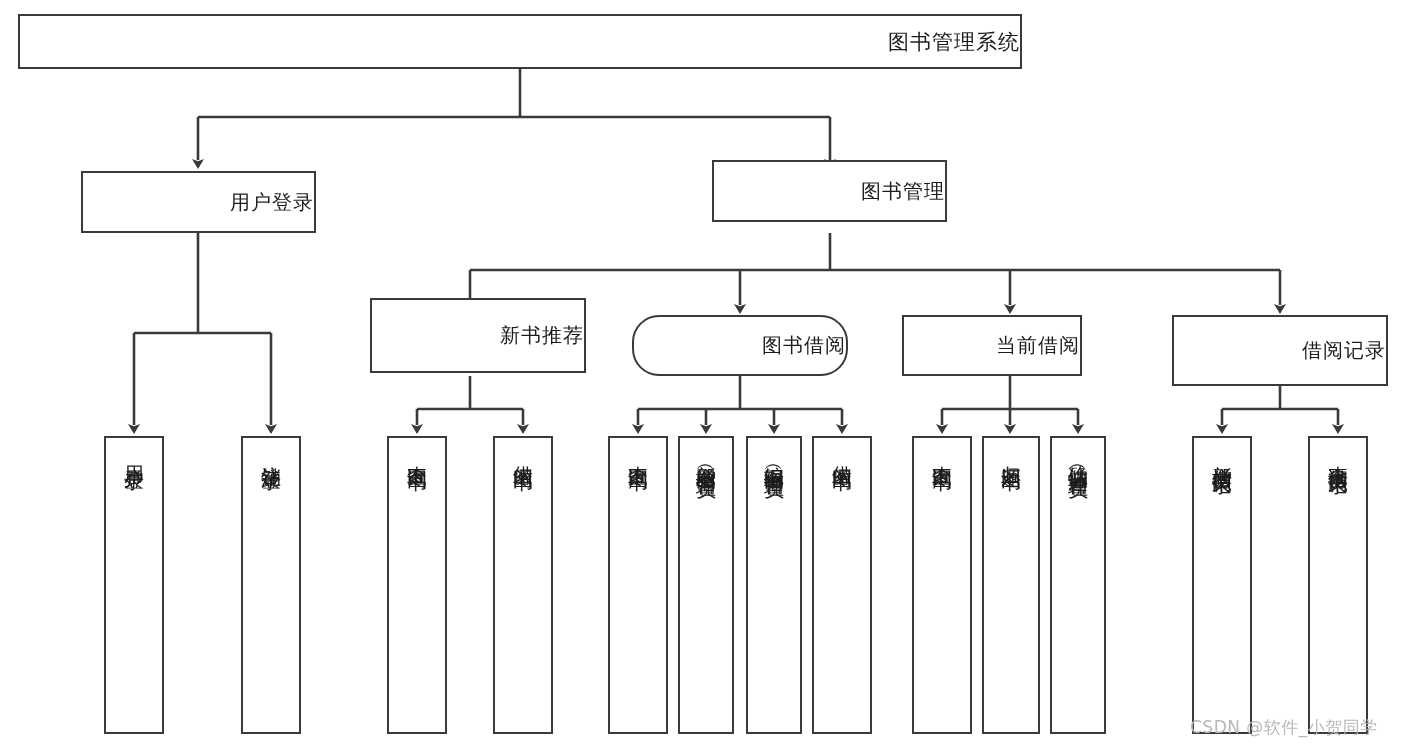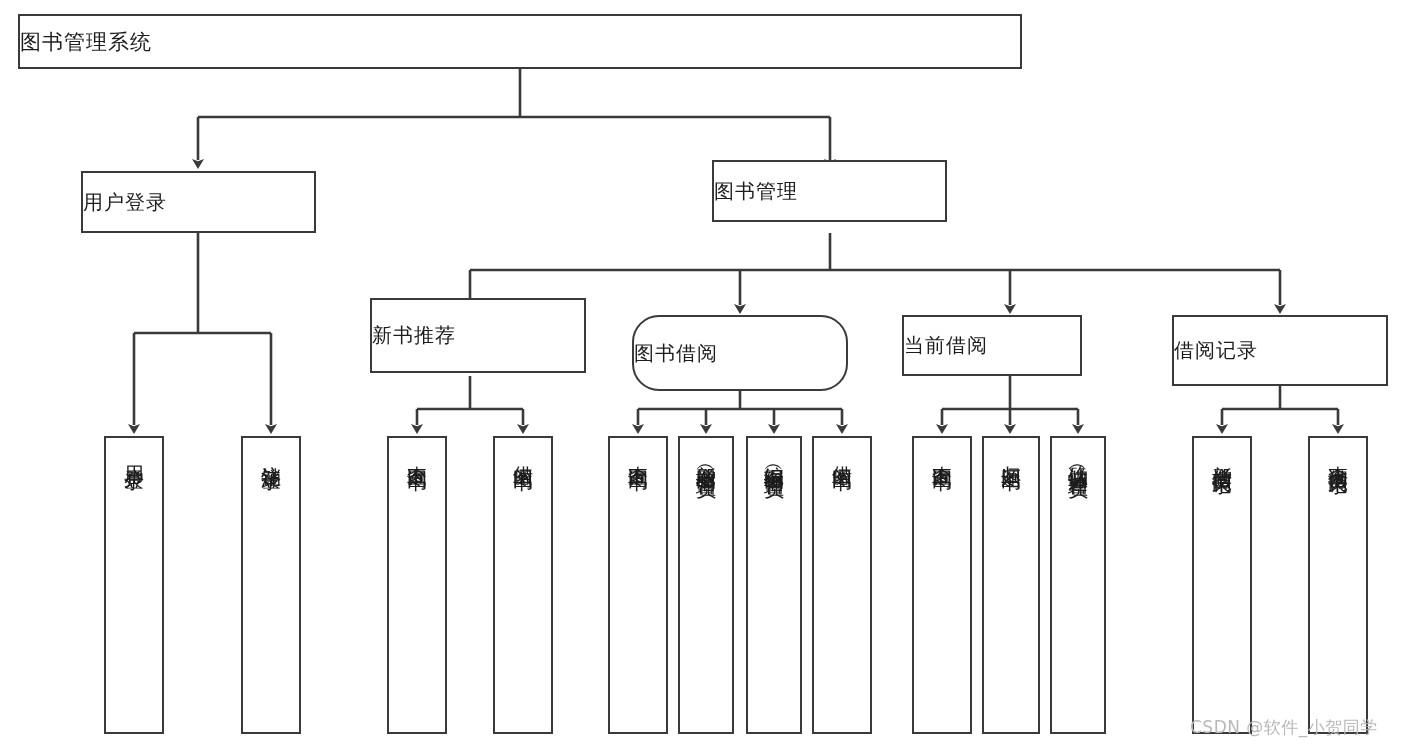--- a/index.html
+++ b/index.html
@@ -26,21 +26,21 @@
     height: 747px;
     pointer-events: none;
   }
   .node {
     position: absolute;
     box-sizing: border-box;
     background: #ffffff;
     border: 2px solid #3a3a3a;
     display: flex;
     align-items: center;
-    justify-content: flex-start;
+    justify-content: flex-end;
     color: #1c1c1c;
     z-index: 2;
   }
   .node.root {
     font-size: 21px;
   }
   .node.lvl2 {
     font-size: 20px;
   }
   .node.lvl3 {
@@ -138,21 +138,21 @@
   <div class="node lvl2" style="left:81px; top:171px; width:235px; height:62px;">
     <span class="htext">用户登录</span>
   </div>
   <div class="node lvl2" style="left:712px; top:160px; width:235px; height:62px;">
     <span class="htext">图书管理</span>
   </div>
 
   <div class="node lvl3" style="left:362px; top:298px; width:216px; height:75px;margin-left:8px;">
     <span class="htext">新书推荐</span>
   </div>
-  <div class="node lvl3" style="left:632px; top:315px; width:216px; height:76px;border-radius:27px;">
+  <div class="node lvl3" style="left:632px; top:315px; width:216px; height:61px;border-radius:27px;">
     <span class="htext">图书借阅</span>
   </div>
   <div class="node lvl3" style="left:902px; top:315px; width:180px; height:61px;">
     <span class="htext">当前借阅</span>
   </div>
   <div class="node lvl3" style="left:1172px; top:315px; width:216px; height:71px;">
     <span class="htext">借阅记录</span>
   </div>
 
   <div class="node leaf" style="left:104px; top:436px; width:60px; height:298px;">

